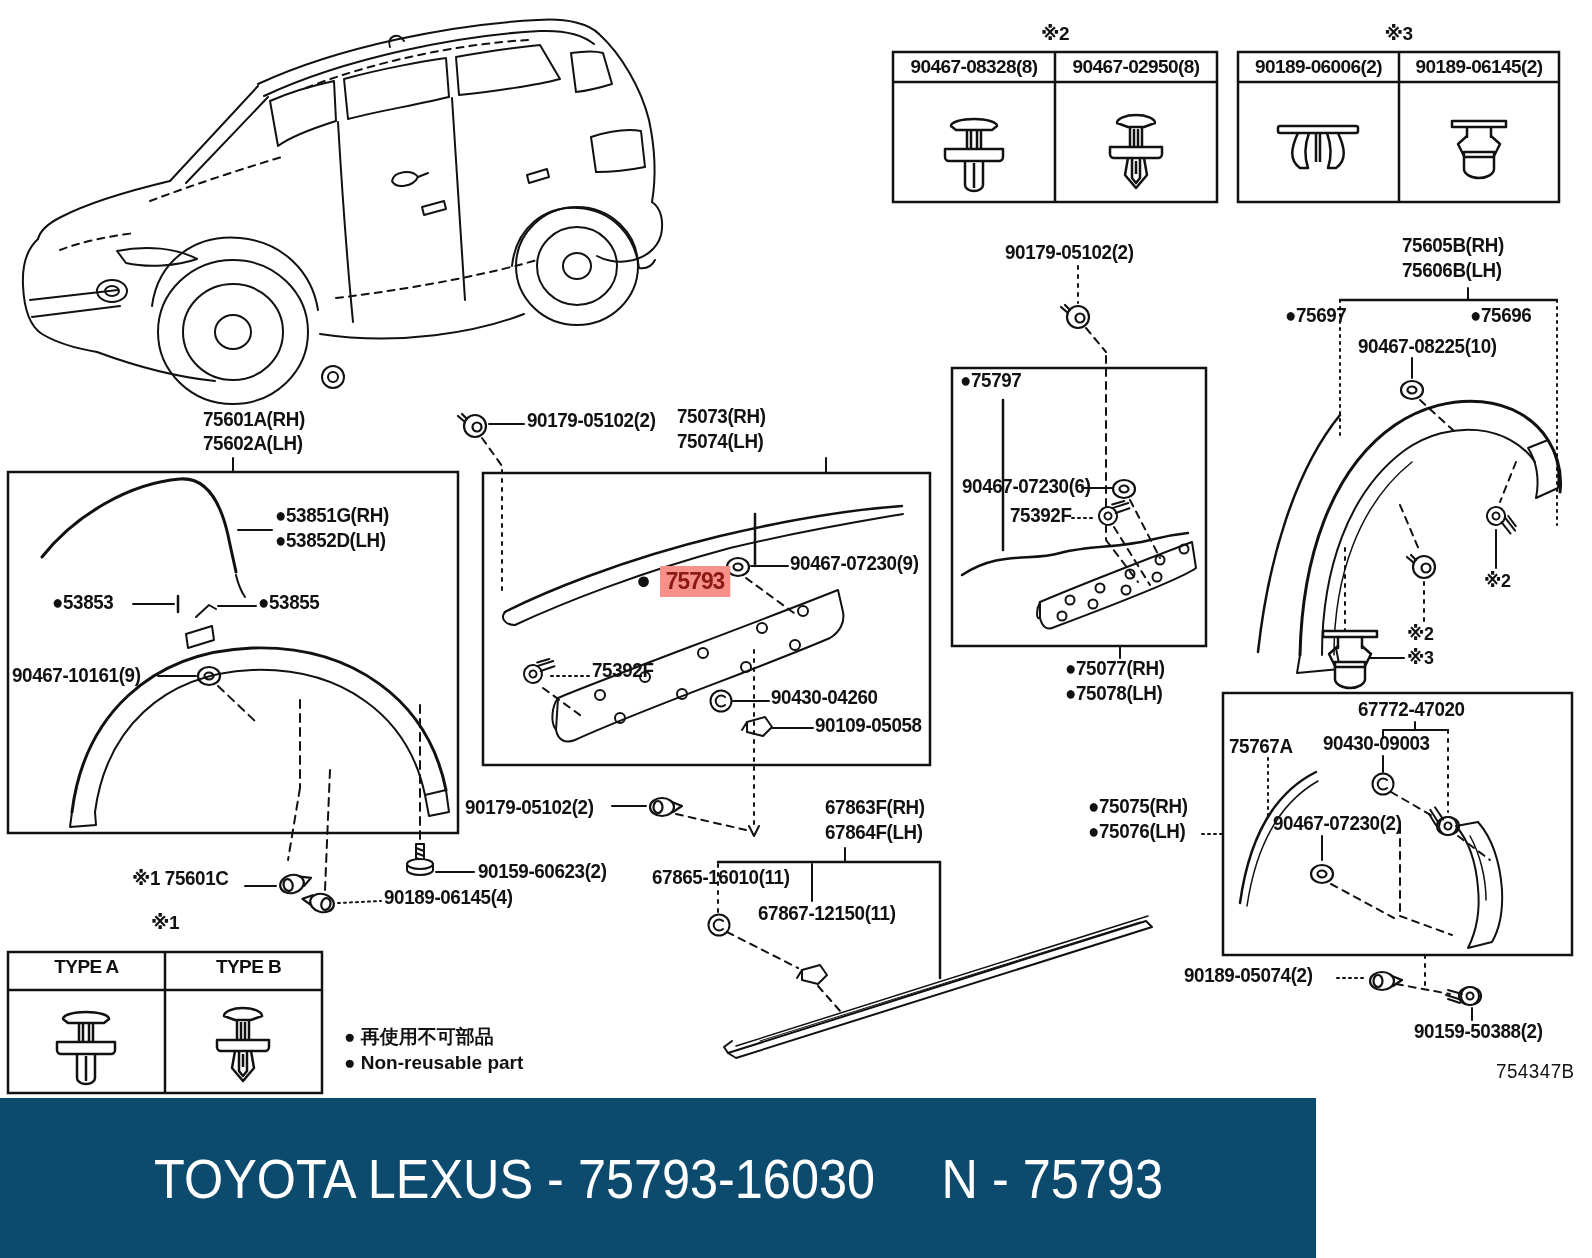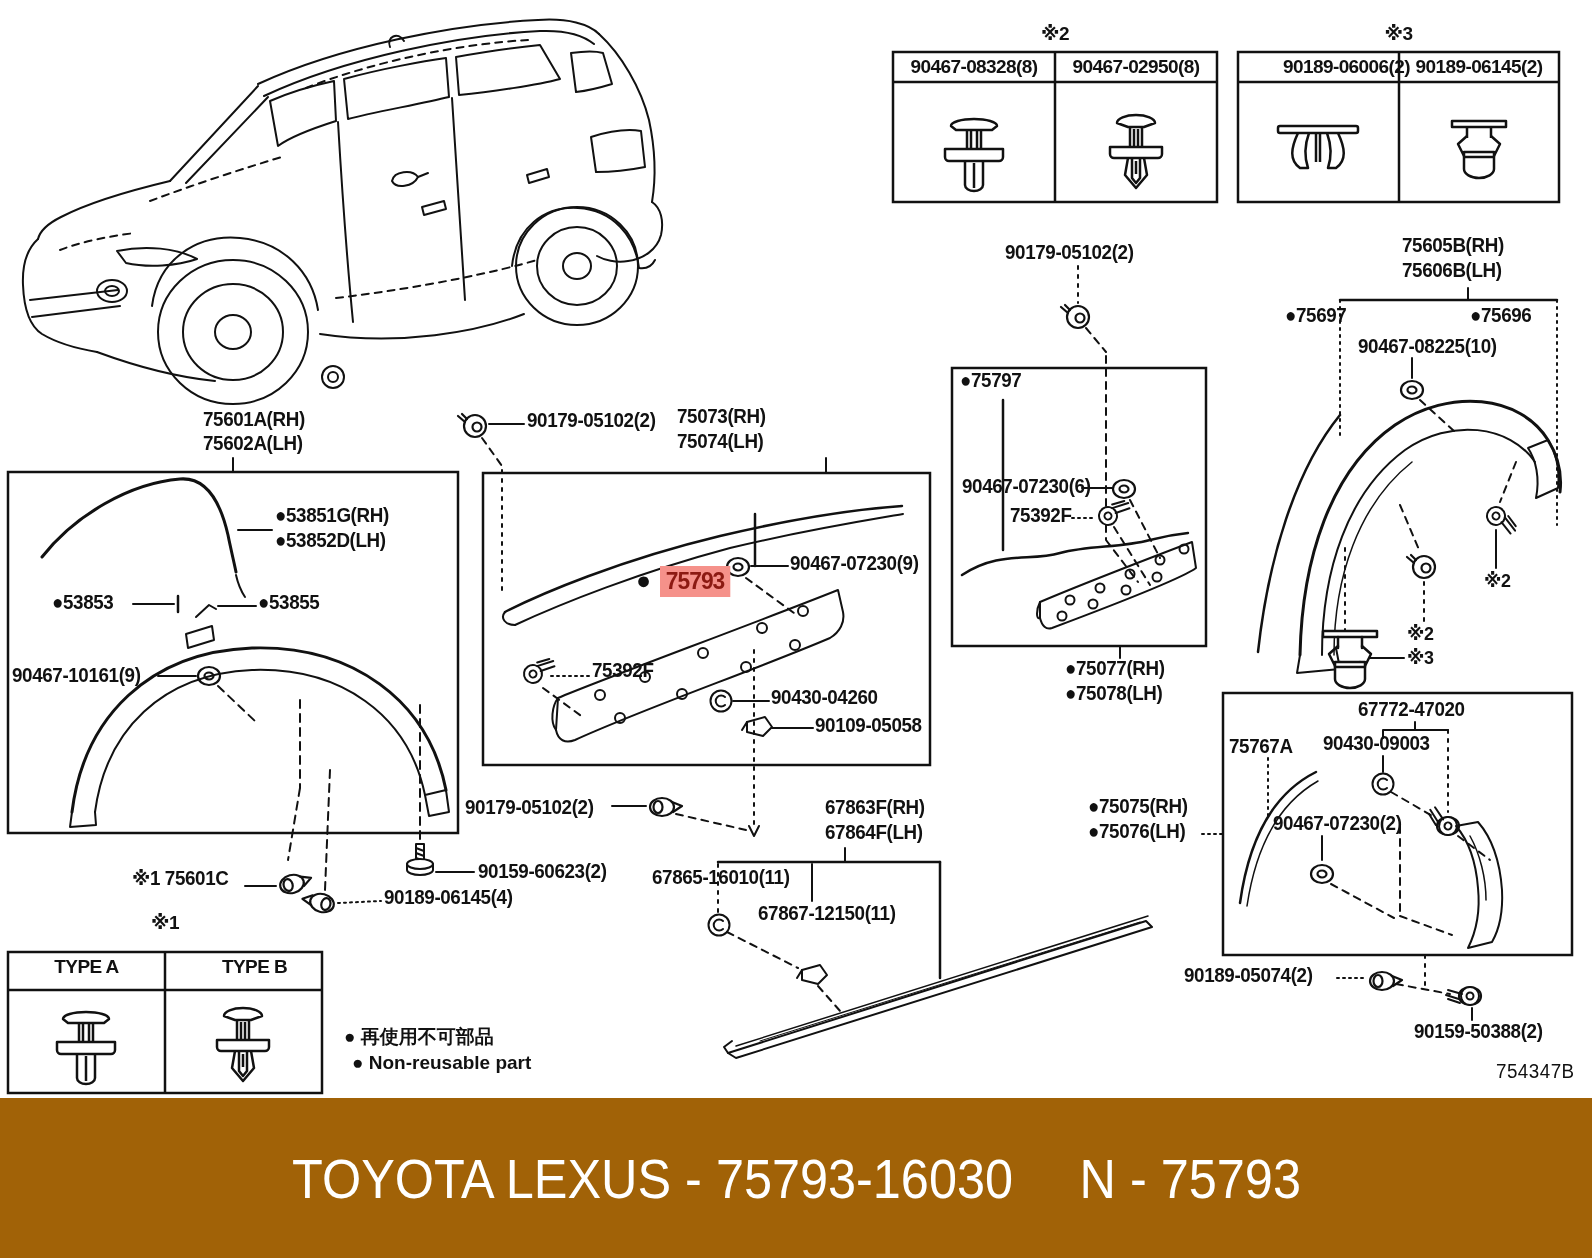--- a/index.html
+++ b/index.html
@@ -7,21 +7,21 @@
          font-family:"Liberation Sans","DejaVu Sans",sans-serif;color:#111;}
   .lbl{position:absolute;font-weight:bold;font-size:20px;line-height:1.05;white-space:nowrap;
        letter-spacing:-0.4px;transform:scaleX(0.94);transform-origin:left top;}
   .ctr{text-align:center;transform:none;letter-spacing:-0.6px;font-size:19px;}
   .mark{font-size:19px;}
   .plain{font-weight:normal;letter-spacing:0;}
   .bullet{position:absolute;font-size:25px;font-weight:bold;line-height:1;}
   .hl{position:absolute;font-weight:bold;font-size:24px;line-height:1;padding:3px 6px 4px 6px;
       background:#f5918a;color:#8c1a12;letter-spacing:-1px;transform:scaleX(0.95);transform-origin:left top;}
   .legend{position:absolute;font-weight:bold;font-size:19px;white-space:nowrap;}
-  #footer{position:absolute;left:0;top:1098px;width:1592px;height:160px;background:#a16207;
+  #footer{position:absolute;left:0;top:1098px;width:1316px;height:160px;background:#0c4a6e;
           display:flex;align-items:center;justify-content:center;}
   #footer .ft{color:#fff;font-size:56px;font-weight:normal;white-space:pre;
               transform:scaleX(0.9);letter-spacing:0;}
   #footer .gap{display:inline-block;width:74px;}
   svg{position:absolute;left:0;top:0;}
 </style>
 </head>
 <body>
 
 <div id="stage">
@@ -326,38 +326,38 @@
     <use href="#nutG" x="1470" y="996"></use>
     <use href="#screwA" x="1470" y="996" transform="rotate(180 1470 996)"></use>
     <line x1="1472" y1="1008" x2="1472" y2="1020"></line>
   </g>
 </svg>
 
   <div class="lbl ctr mark" style="left:893px;top:24px;width:324px;">※2</div>
   <div class="lbl ctr mark" style="left:1238px;top:24px;width:321px;">※3</div>
   <div class="lbl ctr" style="left:895px;top:57px;width:158px;">90467-08328(8)</div>
   <div class="lbl ctr" style="left:1057px;top:57px;width:158px;">90467-02950(8)</div>
-  <div class="lbl ctr" style="left:1240px;top:57px;width:157px;padding-left:28px;">90189-06006(2)</div>
+  <div class="lbl ctr" style="left:1240px;top:57px;width:157px;">90189-06006(2)</div>
   <div class="lbl ctr" style="left:1401px;top:57px;width:156px;">90189-06145(2)</div>
 
   <div class="lbl" style="left:203px;top:409px;">75601A(RH)</div>
   <div class="lbl" style="left:203px;top:433px;">75602A(LH)</div>
   <div class="lbl" style="left:275px;top:505px;">●53851G(RH)</div>
   <div class="lbl" style="left:275px;top:530px;">●53852D(LH)</div>
   <div class="lbl" style="left:52px;top:592px;">●53853</div>
   <div class="lbl" style="left:258px;top:592px;">●53855</div>
   <div class="lbl" style="left:12px;top:665px;">90467-10161(9)</div>
   <div class="lbl" style="left:132px;top:868px;">※1 75601C</div>
   <div class="lbl" style="left:384px;top:887px;">90189-06145(4)</div>
   <div class="lbl" style="left:478px;top:861px;">90159-60623(2)</div>
   <div class="lbl ctr mark" style="left:8px;top:913px;width:314px;">※1</div>
   <div class="lbl ctr" style="left:10px;top:957px;width:153px;">TYPE A</div>
-  <div class="lbl ctr" style="left:178px;top:957px;width:153px;">TYPE B</div>
+  <div class="lbl ctr" style="left:172px;top:957px;width:153px;">TYPE B</div>
   <div class="legend" style="left:344px;top:1024px;">● 再使用不可部品</div>
-  <div class="legend" style="left:352px;top:1052px;">● Non-reusable part</div>
+  <div class="legend" style="left:344px;top:1052px;">● Non-reusable part</div>
 
   <div class="lbl" style="left:527px;top:410px;">90179-05102(2)</div>
   <div class="lbl" style="left:677px;top:406px;">75073(RH)</div>
   <div class="lbl" style="left:677px;top:431px;">75074(LH)</div>
   <span class="bullet" style="left:636px;top:568px;">●</span>
   <span class="hl" style="left:660px;top:566px;">75793</span>
   <div class="lbl" style="left:790px;top:553px;">90467-07230(9)</div>
   <div class="lbl" style="left:592px;top:660px;">75392F</div>
   <div class="lbl" style="left:771px;top:687px;">90430-04260</div>
   <div class="lbl" style="left:815px;top:715px;">90109-05058</div>

